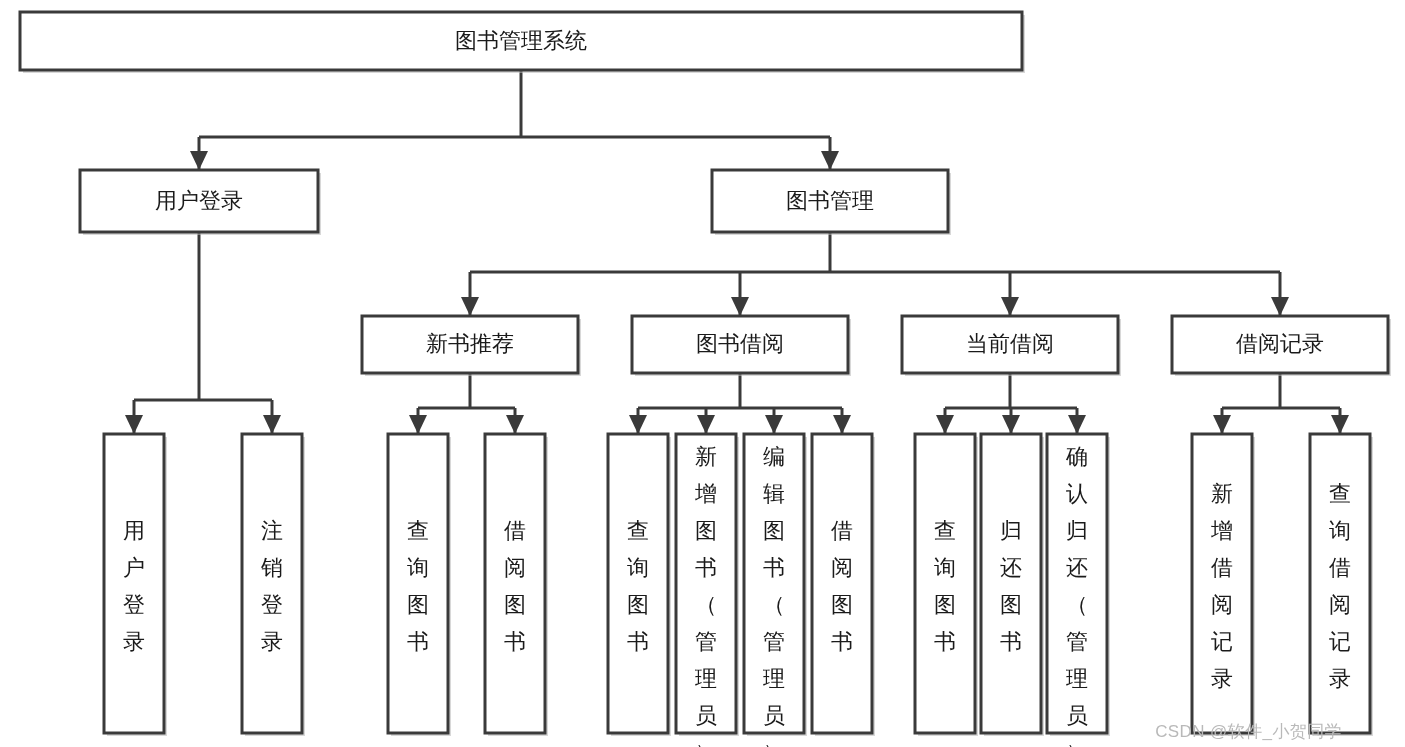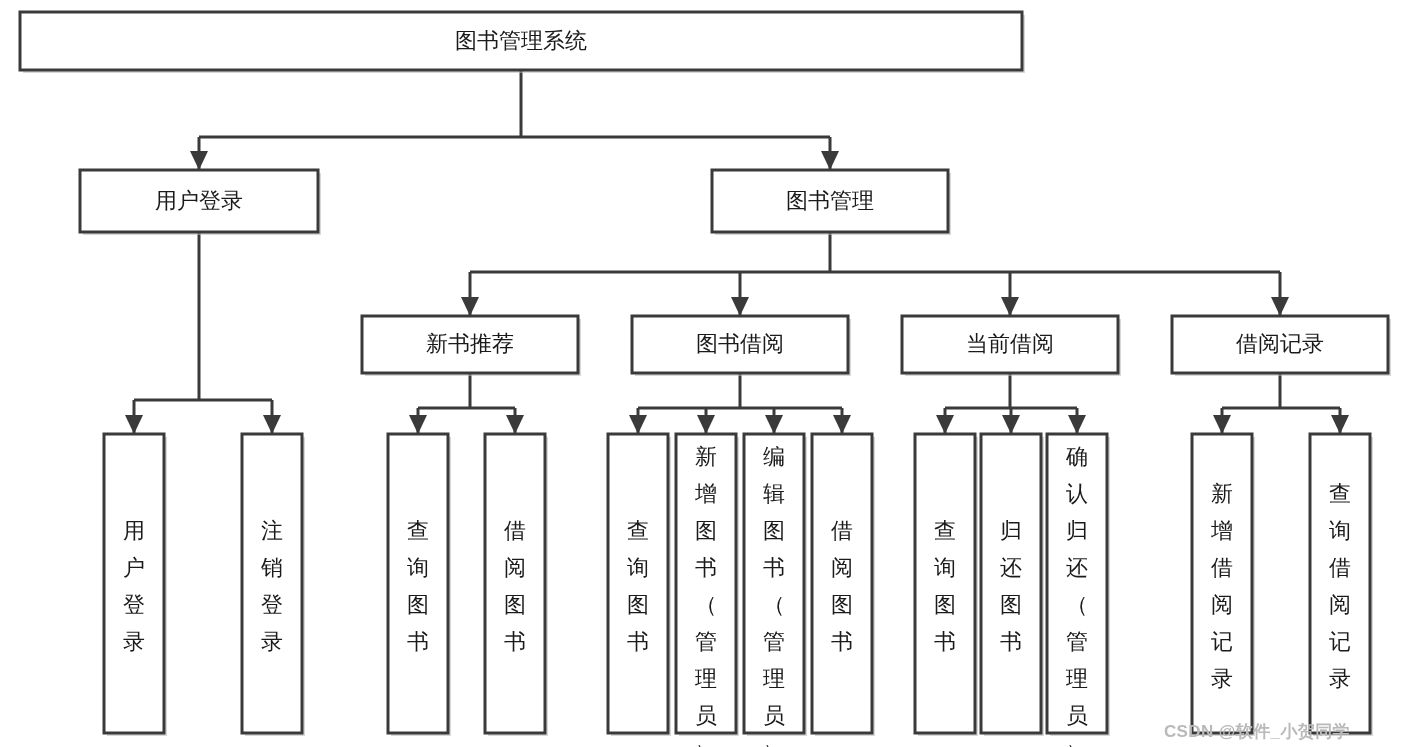--- a/index.html
+++ b/index.html
@@ -48,29 +48,28 @@
     stroke-width: 3;
     fill: none;
     stroke-linecap: butt;
   }
   .arrow-head {
     fill: #3a3a3a;
     stroke: none;
   }
   .watermark {
     position: absolute;
-    right: 16px;
+    right: 24px;
     bottom: 4px;
     font-family: "Liberation Sans", "DejaVu Sans", sans-serif;
     font-size: 17px;
     color: #b9b9b9;
     letter-spacing: 0.4px;
     white-space: nowrap;
     user-select: none;
-    font-weight: bold;
   }
 </style>
 </head>
 <body>
 
 <div id="diagram-root">
   <svg id="diagram-svg" width="1405" height="747" viewBox="0 0 1405 747" xmlns="http://www.w3.org/2000/svg">
     <g id="connector-layer">
         <polyline points="521,70 521,137" class="connector"></polyline>
         <polyline points="199,137 830,137" class="connector"></polyline>

